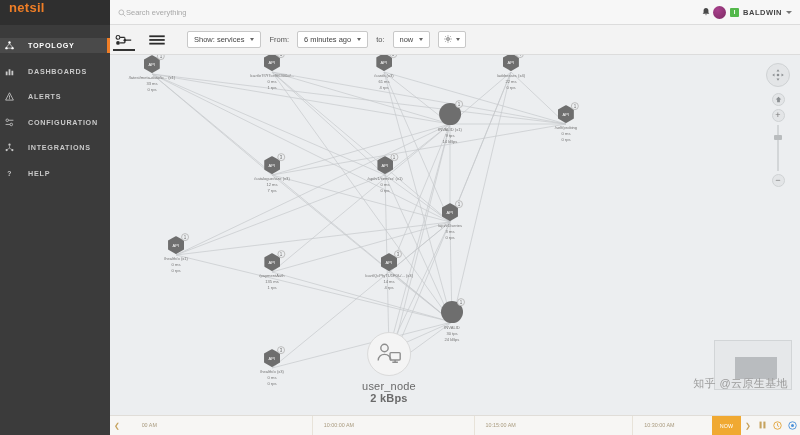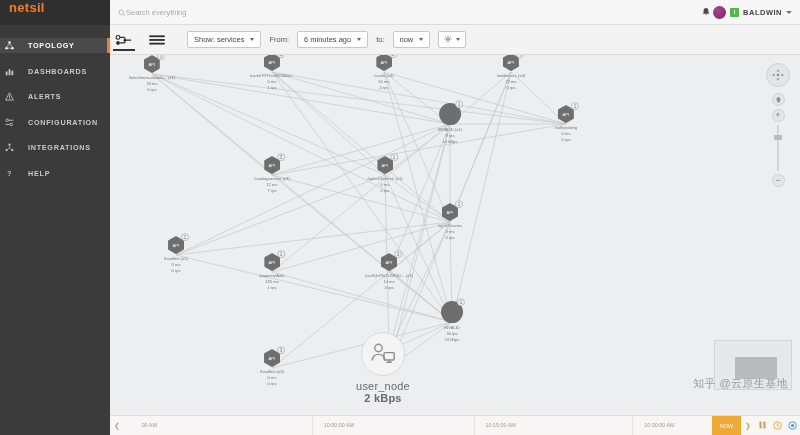--- a/index.html
+++ b/index.html
@@ -524,21 +524,21 @@
               <div class="badge-sm">3</div>
             </div>
             <div class="nlabel">
               <div>/health/o (x3)</div>
               <div>0 ms</div>
               <div>0 rps</div>
             </div>
           </div>
         </div>
 
-      <div class="usernode" id="user-node" style="left: 273px; top: 313px;">
+      <div class="usernode" id="user-node" style="left: 279px; top: 313px;">
         <div class="usercirc">
           <svg width="26" height="24" viewBox="0 0 28 26">
             <circle cx="9" cy="6.5" r="4" fill="none" stroke="#8d8d8d" stroke-width="1.5"></circle>
             <path d="M2.2 20c0-4.2 3-6.6 6.8-6.6s6.8 2.4 6.8 6.6" fill="none" stroke="#8d8d8d" stroke-width="1.5"></path>
             <rect x="15" y="11.5" width="11" height="8" rx="1" fill="none" stroke="#8d8d8d" stroke-width="1.5"></rect>
             <path d="M17.5 22h6M20.5 19.5V22" stroke="#8d8d8d" stroke-width="1.5"></path>
           </svg>
         </div>
         <div class="uname1">user_node</div>
         <div class="uname2">2 kBps</div>

